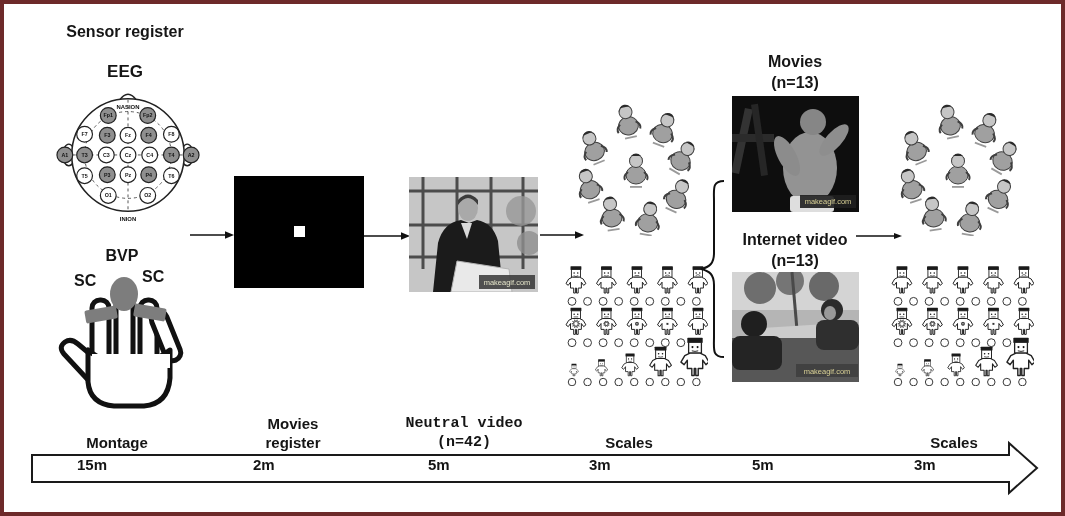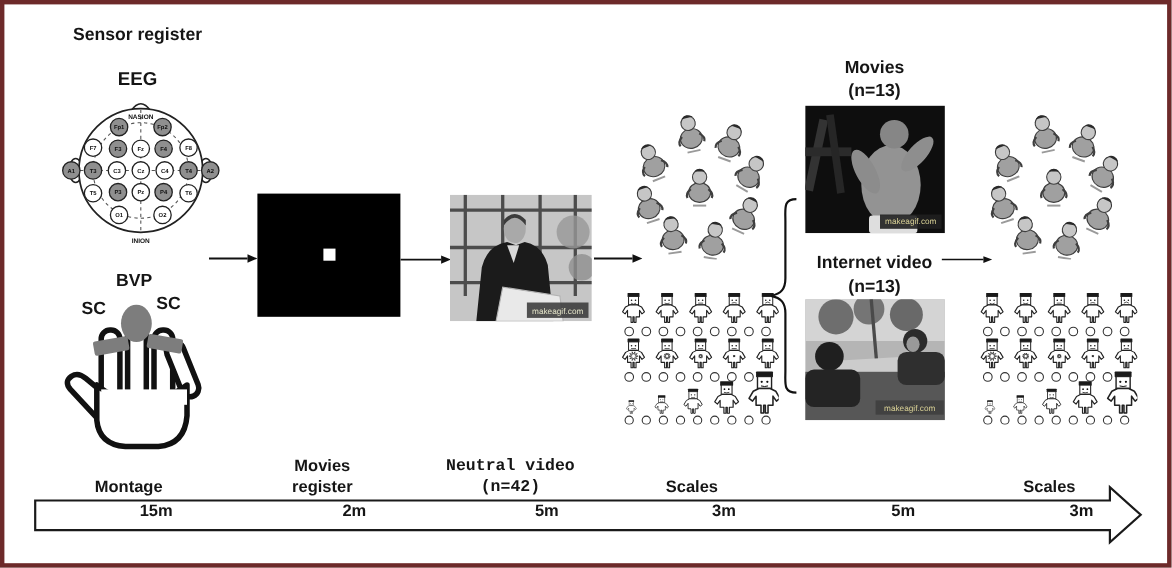--- a/index.html
+++ b/index.html
@@ -10,21 +10,21 @@
     color:#1a1a1a;
   }
   .abs { position:absolute; }
   .ctr { text-align:center; }
   .sec-title { font-size:16px; font-weight:bold; color:#151515; }
   .sub-title { font-size:17px; font-weight:bold; color:#151515; }
   .vid-title { font-size:16px; font-weight:bold; line-height:21px; color:#151515; }
   .tl-label { top:398px; width:180px; height:50px; display:flex; flex-direction:column;
               justify-content:flex-end; align-items:center; font-size:15px; font-weight:bold;
               line-height:19px; color:#151515; }
-  .tl-dur { top:452px; width:80px; text-align:right; font-size:15px; font-weight:bold; color:#151515; }
+  .tl-dur { top:452px; width:80px; text-align:left; font-size:15px; font-weight:bold; color:#151515; }
   .frame { background:#000; }
   svg { display:block; }
 </style>
 </head>
 <body>
 
 <div class="figure">
 
   <div class="abs ctr sec-title" style="left:36px;top:19px;width:170px;">Sensor register</div>
   <div class="abs ctr sub-title" style="left:36px;top:58px;width:170px;">EEG</div>

